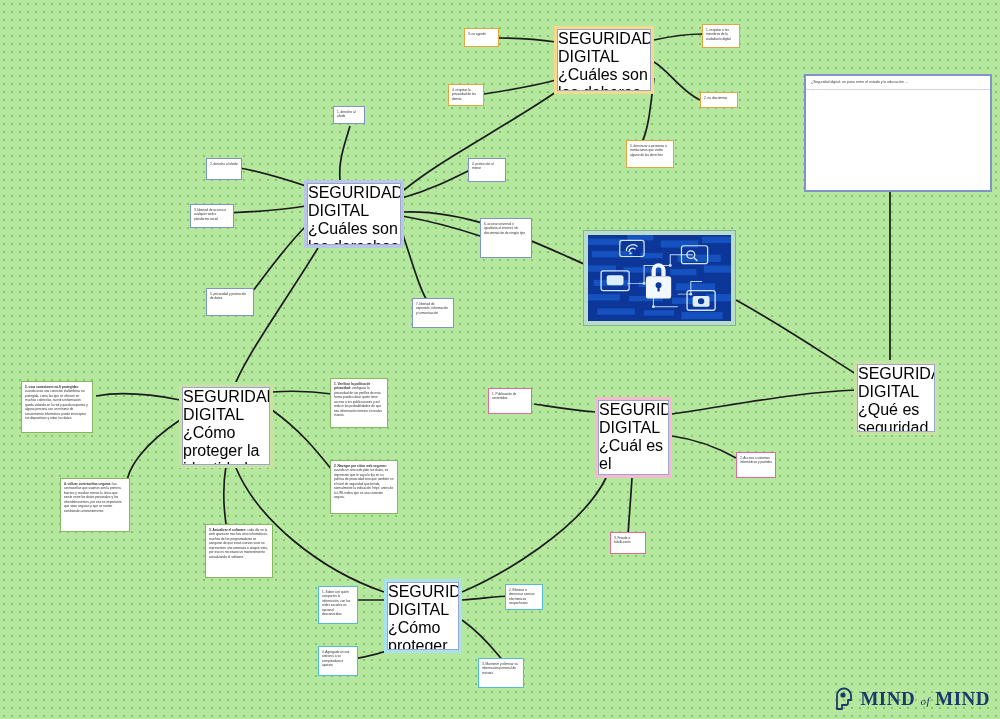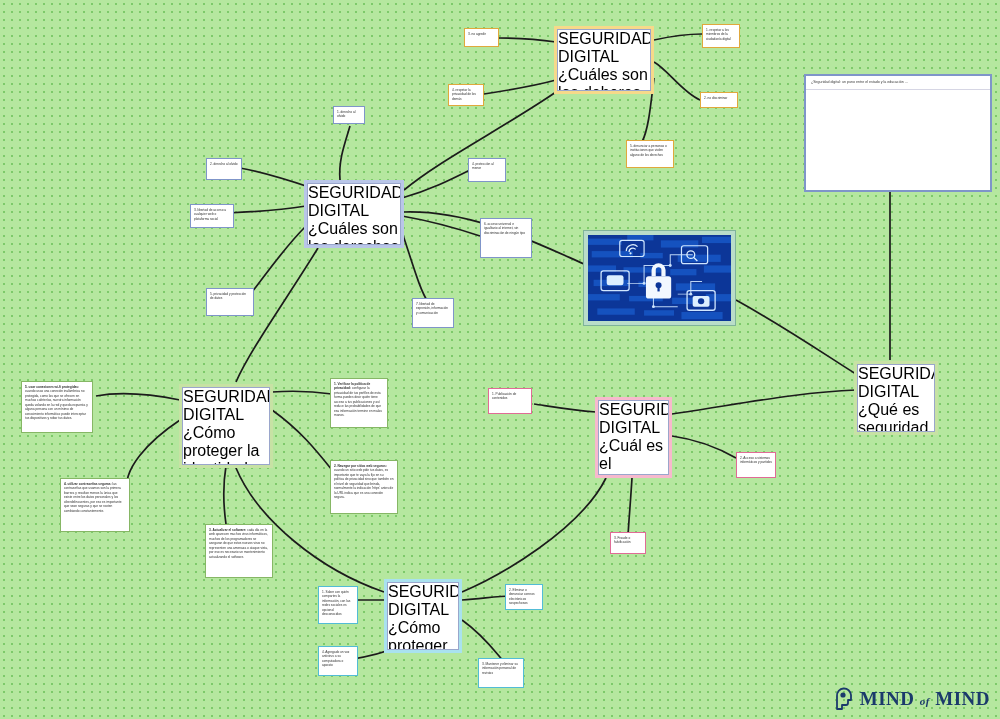--- a/index.html
+++ b/index.html
@@ -53,21 +53,21 @@
   .note{position:absolute;box-sizing:border-box;background:#fff;
         border:2px solid #7f95c9;}
   .note .ntitle{font-size:3.6px;color:#3a3a3a;padding:4px 5px;
         border-bottom:1px solid #d6d6e4;line-height:1.4;}
 
   
   .brand{position:absolute;right:10px;bottom:8px;display:flex;
          align-items:center;gap:5px;}
   .brand .btxt{font-family:"Liberation Serif", serif;font-size:19px;
          font-weight:bold;color:#1b3a6b;letter-spacing:.5px;}
-  .brand .btxt .of{font-size:11px;font-style:italic;font-weight:bold;}
+  .brand .btxt .of{font-size:11px;font-style:italic;font-weight:normal;}
 </style>
 </head>
 <body>
 
 <div id="canvas">
 
   <svg class="links" viewBox="0 0 1000 719">
 
     <path d="M654,40 C672,36 686,34 702,34"></path>
     <path d="M654,62 C668,70 682,92 700,100"></path>

